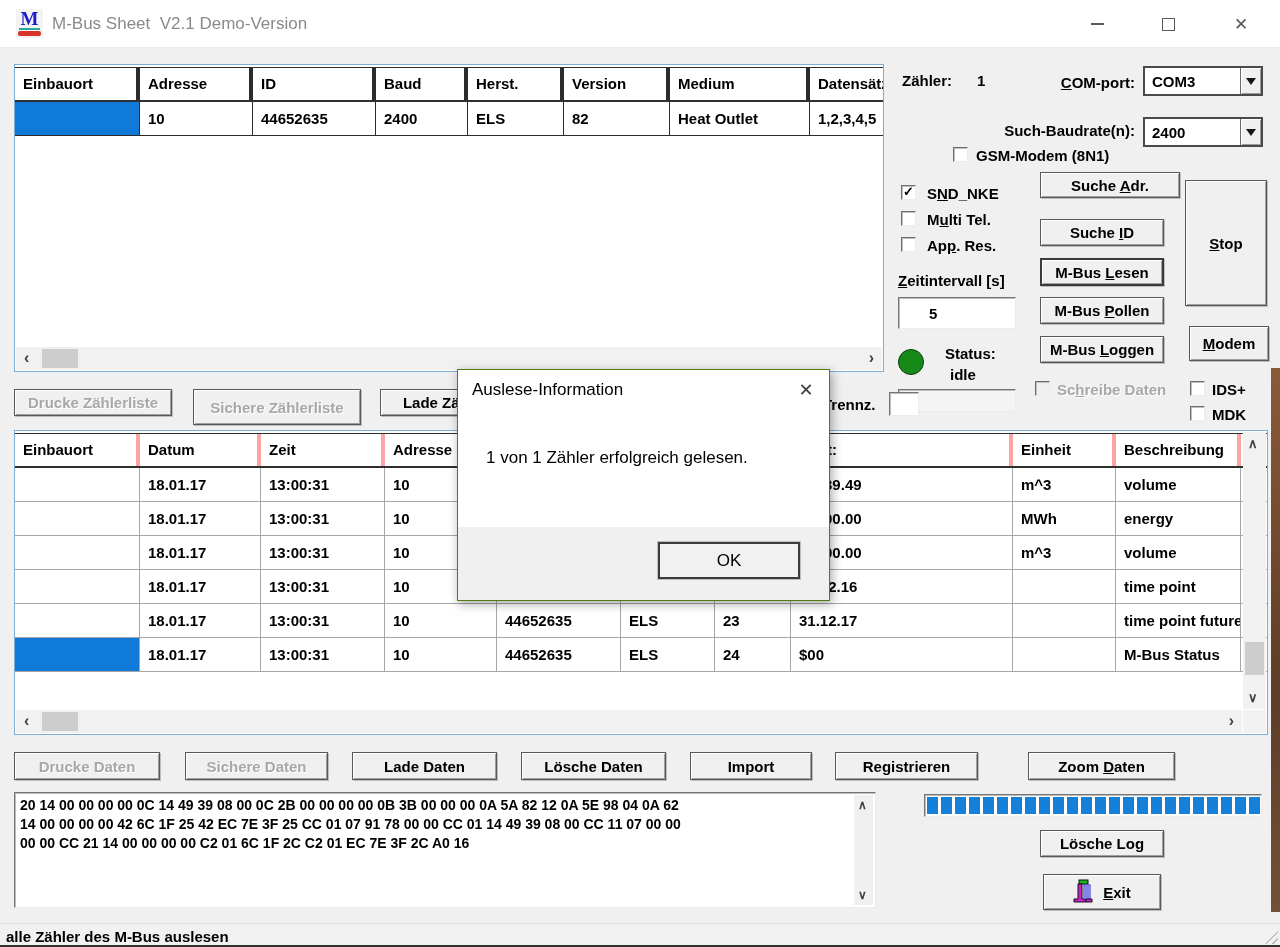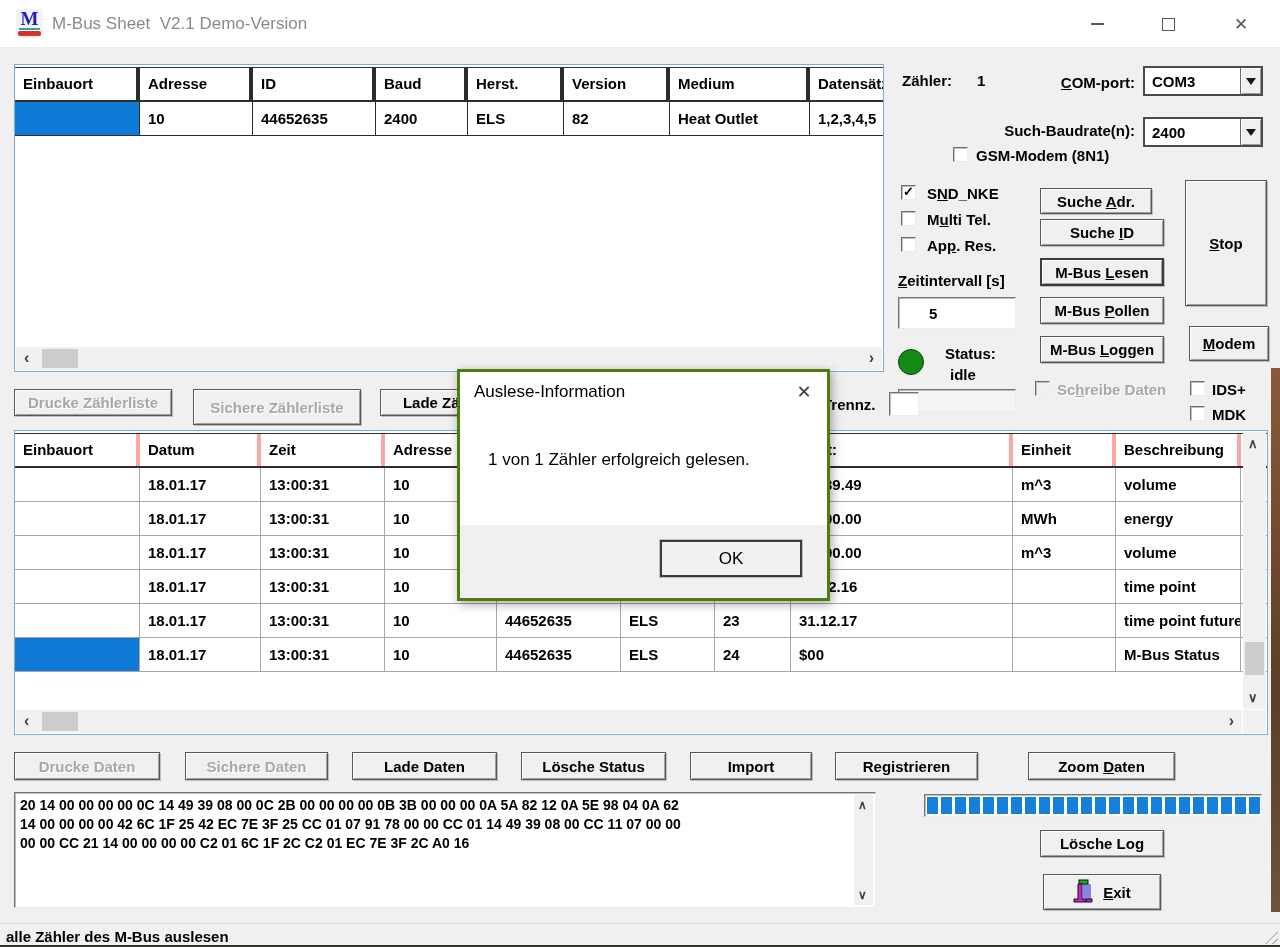--- a/index.html
+++ b/index.html
@@ -42,21 +42,21 @@
   
   .sbh{background:#f1f1f1}
   .sba{font:bold 16px "Liberation Sans",sans-serif;color:#404040;line-height:1}
   .sbt{background:#cdcdcd}
   
   .hexline{font:bold 14px "Liberation Sans",sans-serif;letter-spacing:0;line-height:19px;white-space:nowrap;color:#000}
   
   .pwrap{display:flex;gap:3px;padding:2px;overflow:hidden}
   .pseg{width:11px;flex:none;height:100%}
   
-  .dlg{background:#fff;border:3px solid #4d7c0f;box-shadow:2px 3px 10px rgba(0,0,0,.35)}
+  .dlg{background:#fff;border:1px solid #4d7c0f;box-shadow:2px 3px 10px rgba(0,0,0,.35)}
 </style>
 </head>
 <body>
 
 <div class="ab" style="left:0;top:0;width:1280px;height:48px;background:#fff;border-bottom:1px solid #ececec">
   <span class="ab" style="left:16px;top:9px;width:27px;height:29px;background:#f3f3f3;display:flex;flex-direction:column;align-items:center;justify-content:flex-start">
     <span style="font:bold 19px 'Liberation Serif',serif;color:#1c1ccd;line-height:19px">M</span>
     <span style="width:21px;height:2px;background:#2aa9a0"></span>
     <span style="width:23px;height:5px;background:#d8332a;border-radius:2px;margin-top:1px"></span>
   </span>
@@ -129,21 +129,21 @@
 <span class="ab cb" style="left:901px;top:211px"></span>
 <span class="ab lbl" style="left:927px;top:211px">M<u>u</u>lti Tel.</span>
 <span class="ab cb" style="left:901px;top:237px"></span>
 <span class="ab lbl" style="left:927px;top:237px">Ap<u>p</u>. Res.</span>
 
 <span class="ab lbl" style="left:898px;top:272px"><u>Z</u>eitintervall [s]</span>
 <div class="ab sunk" style="left:898px;top:297px;width:118px;height:32px">
   <span class="lbl" style="position:absolute;left:30px;top:7px">5</span>
 </div>
 
-<div class="ab btn" style="left:1040px;top:188px;width:112px;height:26px">
+<div class="ab btn" style="left:1040px;top:172px;width:140px;height:26px">
     <span>Suche <u>A</u>dr.</span>
   </div>
 <div class="ab btn" style="left:1040px;top:219px;width:124px;height:27px">
     <span>Suche <u>I</u>D</span>
   </div>
 <div class="ab btn def" style="left:1040px;top:258px;width:124px;height:28px">
     <span>M-Bus <u>L</u>esen</span>
   </div>
 <div class="ab btn" style="left:1040px;top:297px;width:124px;height:27px">
     <span>M-Bus <u>P</u>ollen</span>
@@ -286,21 +286,21 @@
 <div class="ab btn dis" style="left:14px;top:752px;width:146px;height:28px">
     <span>Drucke Daten</span>
   </div>
 <div class="ab btn dis" style="left:185px;top:752px;width:143px;height:28px">
     <span>Sichere Daten</span>
   </div>
 <div class="ab btn" style="left:352px;top:752px;width:145px;height:28px">
     <span>Lade Daten</span>
   </div>
 <div class="ab btn" style="left:521px;top:752px;width:145px;height:28px">
-    <span>Lösche Status</span>
+    <span>Lösche Daten</span>
   </div>
 <div class="ab btn" style="left:690px;top:752px;width:122px;height:28px">
     <span>Import</span>
   </div>
 <div class="ab btn" style="left:835px;top:752px;width:143px;height:28px">
     <span>Registrieren</span>
   </div>
 <div class="ab btn" style="left:1028px;top:752px;width:147px;height:28px">
     <span>Zoom <u>D</u>aten</span>
   </div>

